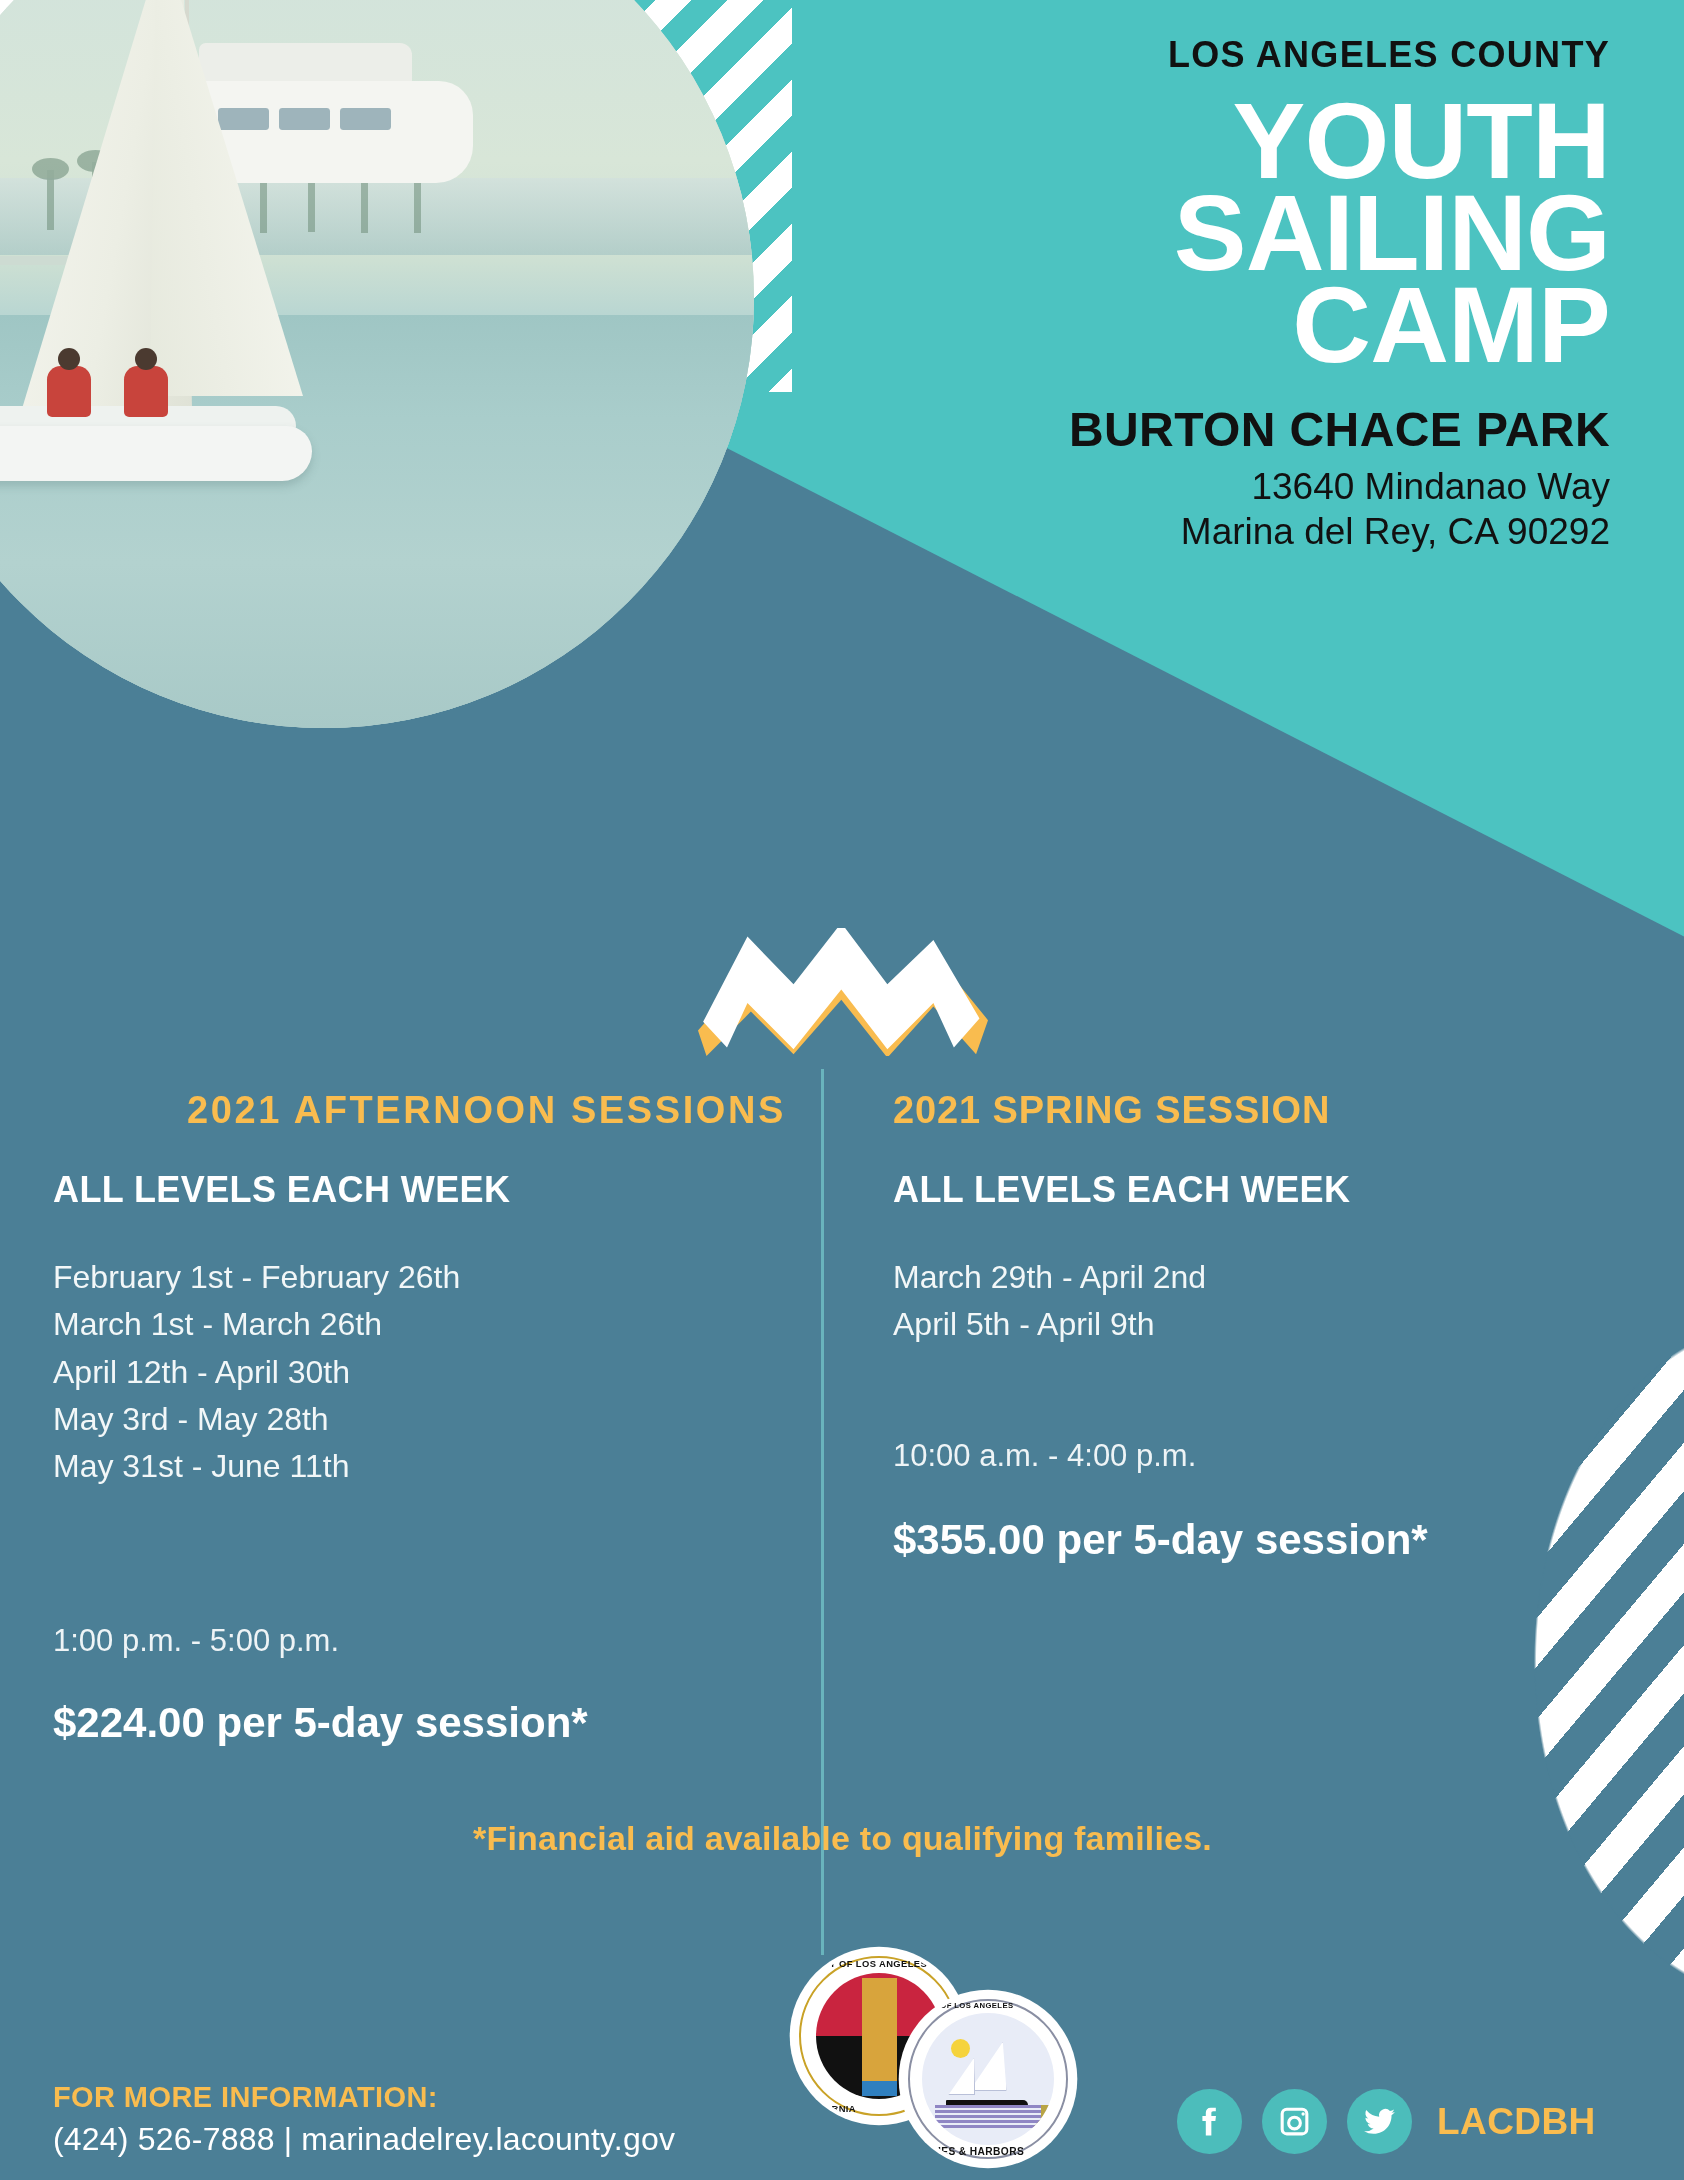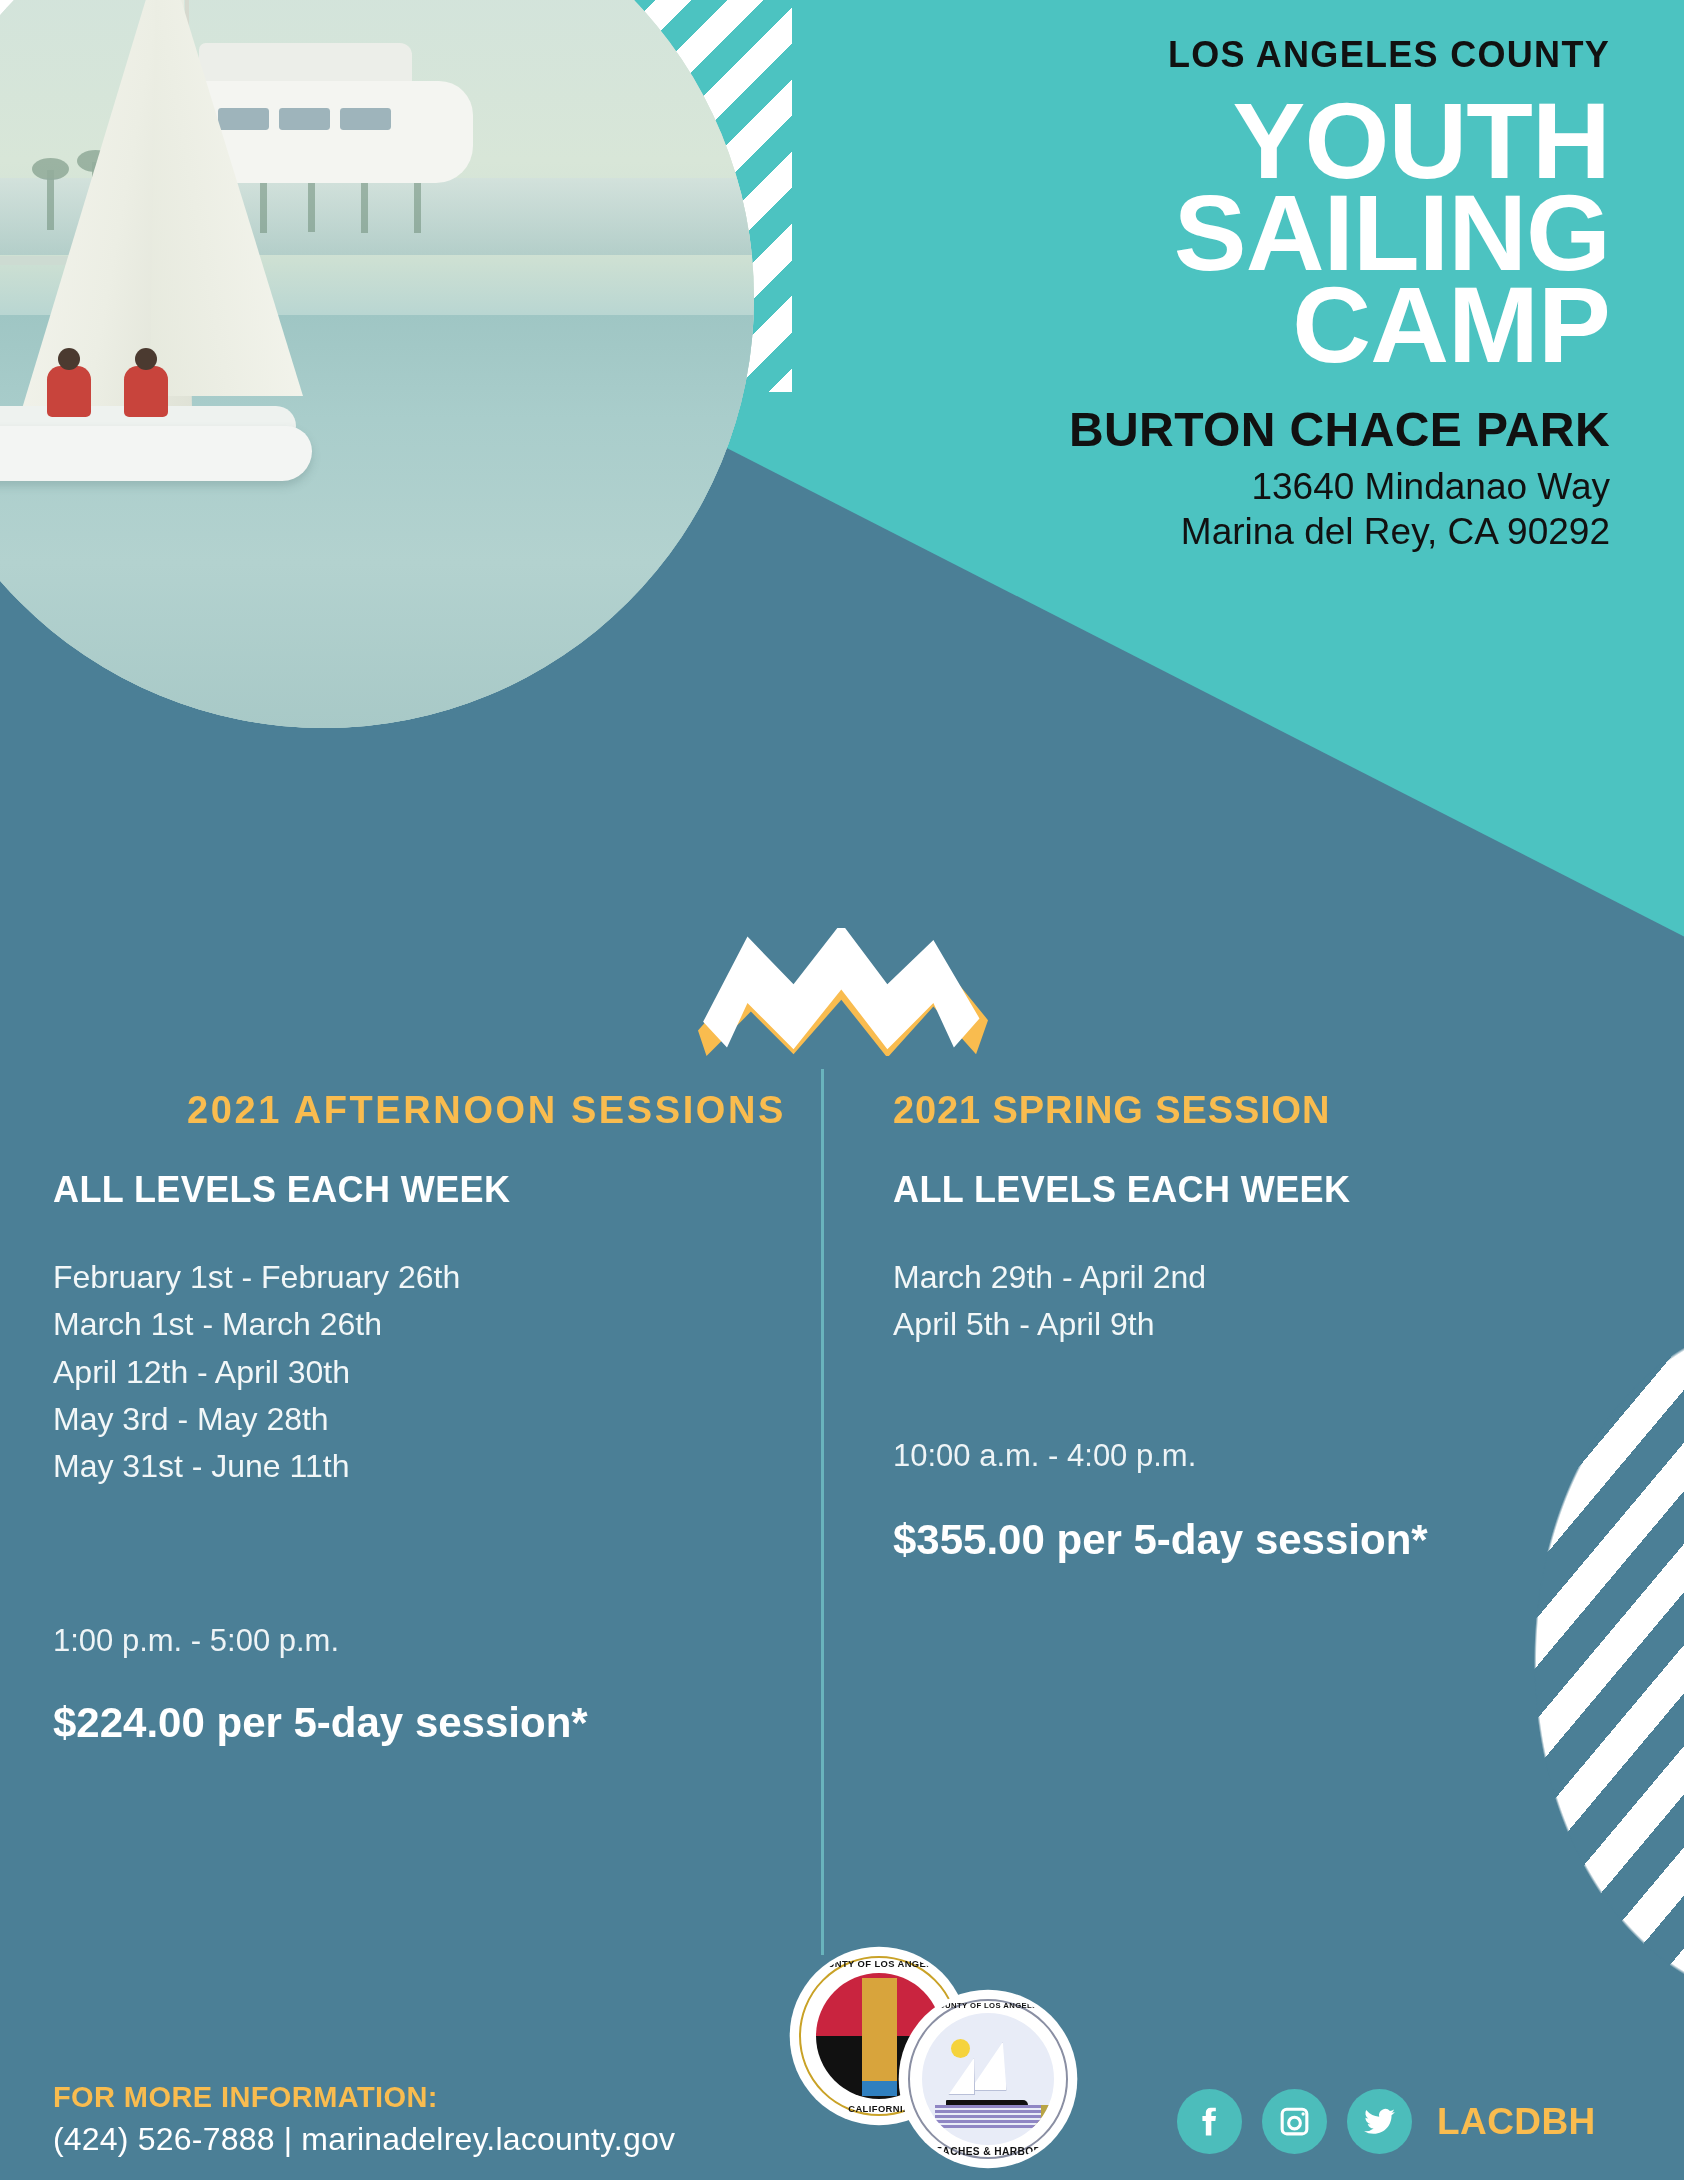--- a/index.html
+++ b/index.html
@@ -165,21 +165,21 @@
   .seal-ring.bh{border-color:#8a8fa3;}
   .seal-inner{position:absolute;inset:22px;border-radius:50%;overflow:hidden;}
   .quad{position:absolute;width:50%;height:50%;}
   .q1{left:0;top:0;background:#c9243f;}
   .q2{right:0;top:0;background:#c9243f;}
   .q3{left:0;bottom:0;background:#111;}
   .q4{right:0;bottom:0;background:#111;}
   .seal-center{position:absolute;left:36%;top:4%;width:28%;height:92%;background:#d8a43c;}
   .seal-water{position:absolute;left:36%;bottom:2%;width:28%;height:12%;background:#2f7fbf;}
   .seal-txt{
-    position:absolute;left:0;right:0;text-align:center;
+    position:absolute;left:0;right:0;
     font-size:9.4px;font-weight:bold;color:#111;letter-spacing:0.4px;
     font-family:"Liberation Sans",sans-serif;
   }
   .seal-txt.top{top:6.8px;}
   .seal-txt.bot{bottom:6.8px;}
   .bh-scene{position:absolute;inset:19px;border-radius:50%;background:#e8ecf7;overflow:hidden;}
   .bh-sun{position:absolute;left:22%;top:20%;width:19px;height:19px;border-radius:50%;background:#f5d33c;}
   .bh-sail{position:absolute;left:36%;top:22%;width:37px;height:49px;background:#fff;border:0.9px solid #b9c0d8;clip-path:polygon(90% 0,100% 100%,0 100%);}
   .bh-sail2{position:absolute;left:20%;top:34%;width:27px;height:37px;background:#fff;border:0.9px solid #b9c0d8;clip-path:polygon(95% 0,100% 100%,0 100%);}
   .bh-hull{position:absolute;left:18%;top:66%;width:62%;height:10.2px;background:#111;border-radius:1.7px 8.5px 8.5px 1.7px;}
@@ -286,20 +286,21 @@
     <div class="sess-title">2021 SPRING SESSION</div>
     <div class="sess-sub">ALL LEVELS EACH WEEK</div>
     <div class="date-list">
       <div>March 29th - April 2nd</div>
       <div>April 5th - April 9th</div>
     </div>
   </div>
   <div class="time-line rt-times">10:00 a.m. - 4:00 p.m.</div>
   <div class="price-line rt-price">$355.00 per 5-day session*</div>
 
+  <div class="finaid">*Financial aid available to qualifying families.</div>
 
   <div class="seals">
     <div class="seal seal-la">
       <div class="seal-ring"></div>
       <div class="seal-inner">
         <div class="quad q1"></div>
         <div class="quad q2"></div>
         <div class="quad q3"></div>
         <div class="quad q4"></div>
         <div class="seal-center"></div>

